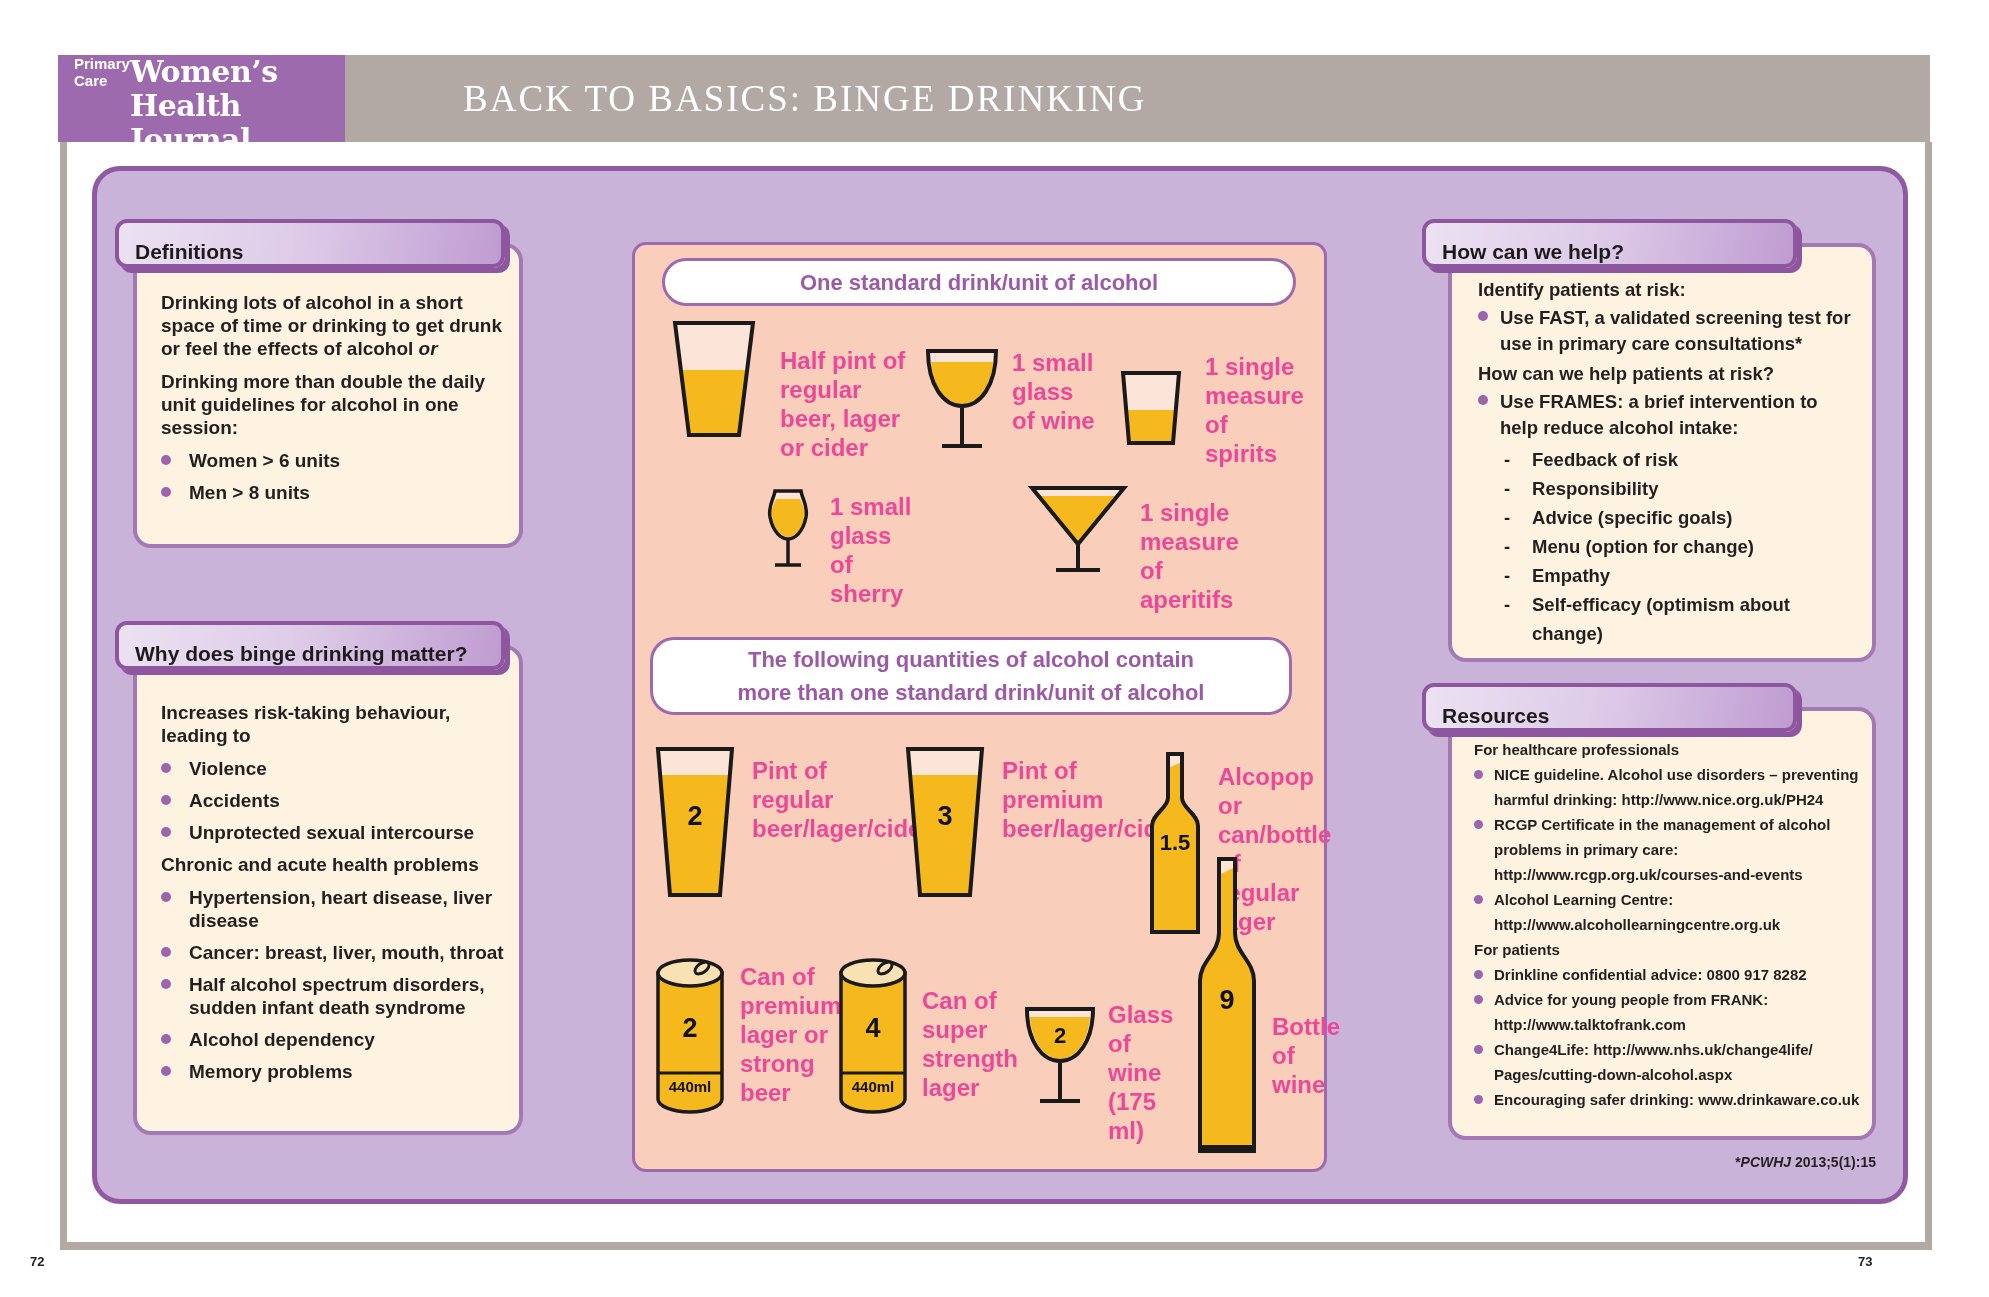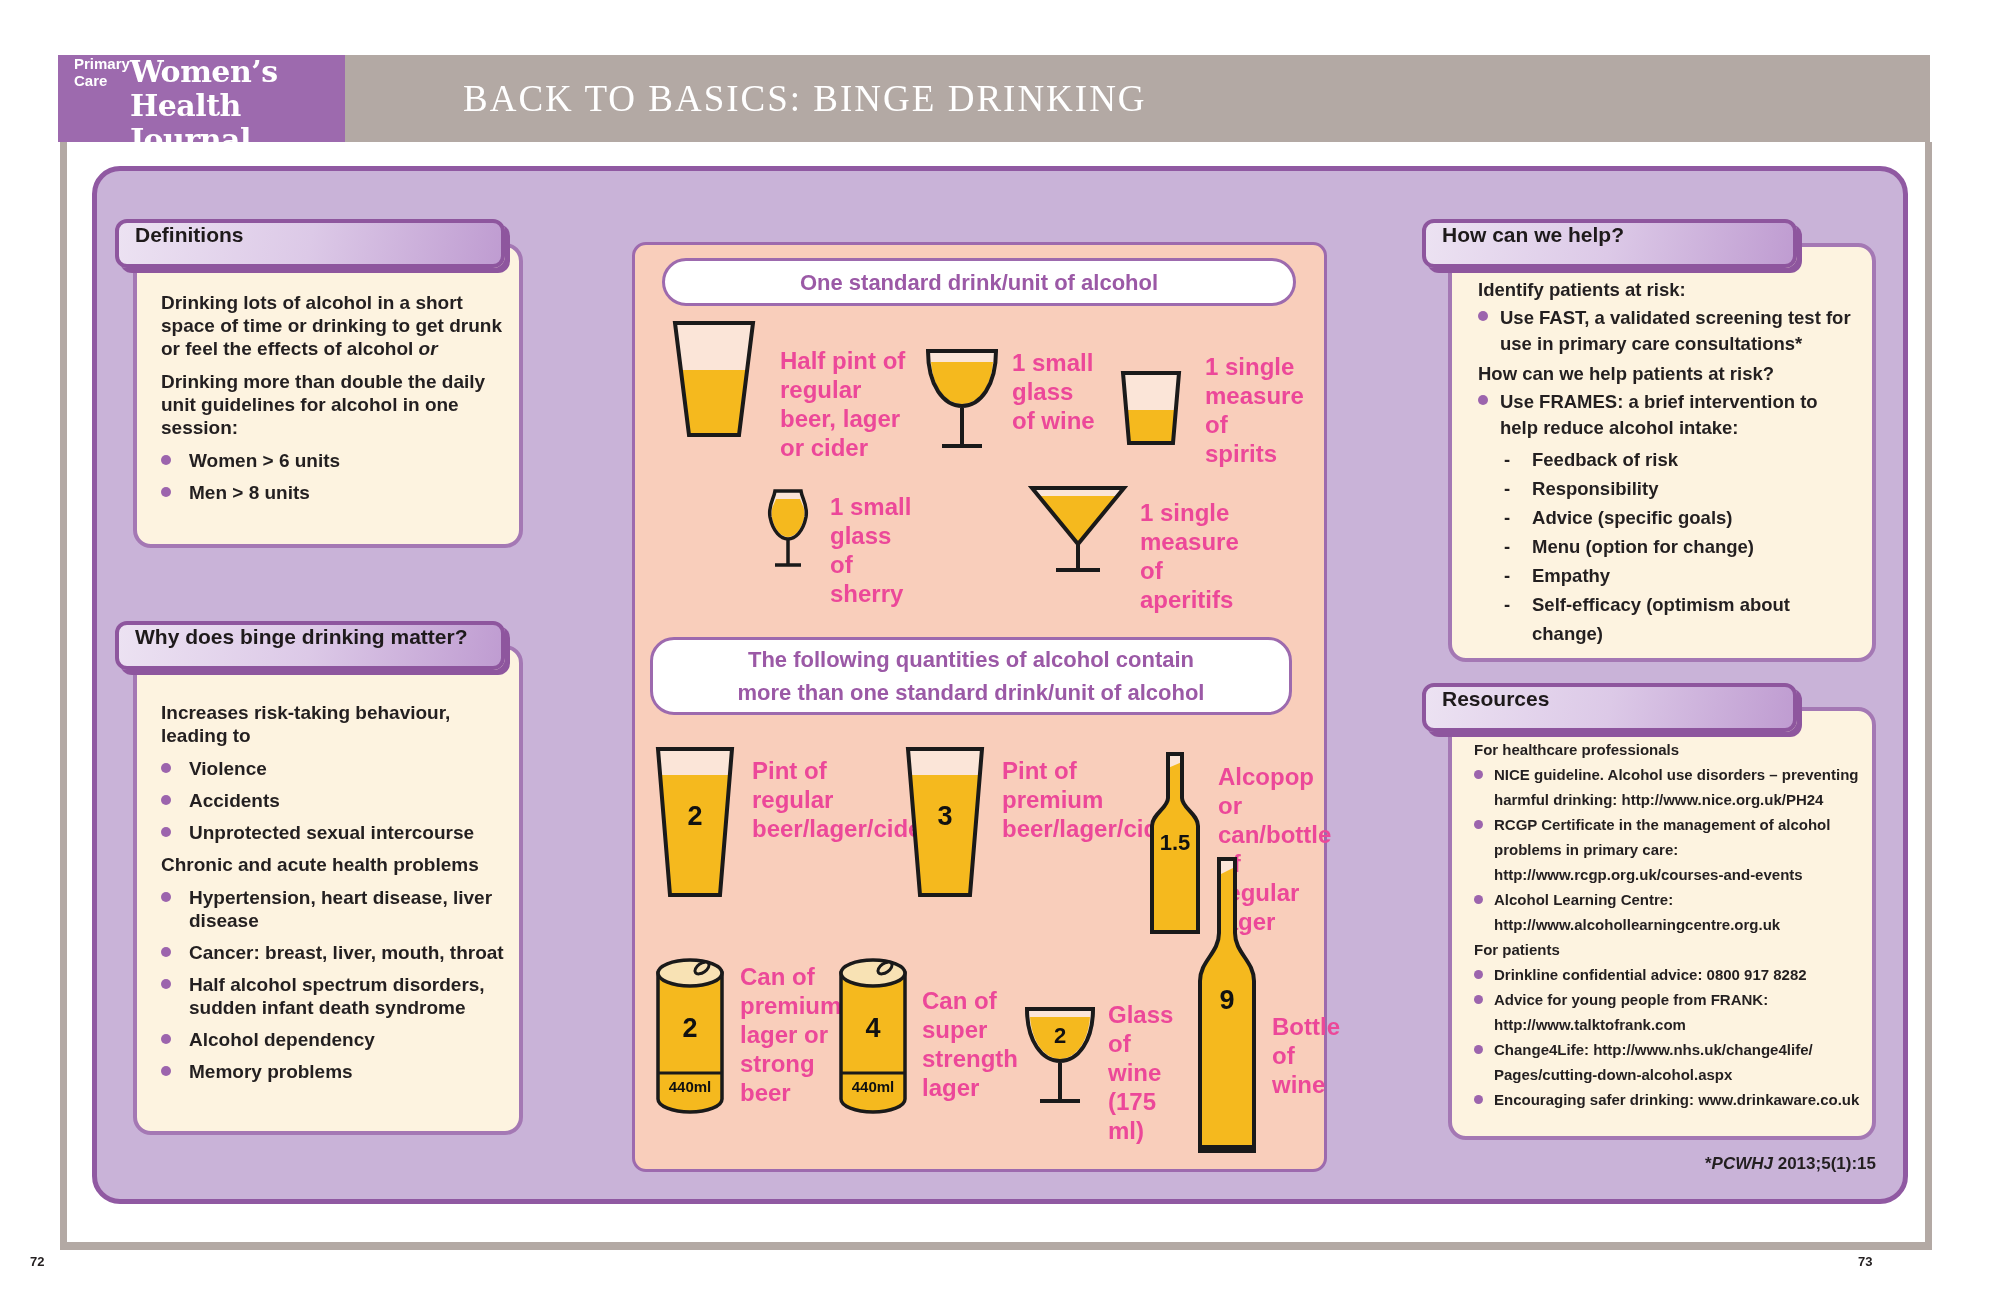--- a/index.html
+++ b/index.html
@@ -17,21 +17,21 @@
 
   .rule{background:#b3a9a4;}
   .pagenum{font-size:13px;font-weight:bold;color:#231f20;}
 
   
   .container{background:#c9b3d8;border:5px solid #9059a2;border-radius:28px;box-sizing:border-box;}
 
   
   .tab{background:linear-gradient(100deg,#ece2f2 0%,#dcc9e7 50%,#bf9cd1 100%);
        border:4px solid #8e569e;border-radius:12px;box-shadow:5px 5px 0 0 #8e569e;
-       box-sizing:border-box;display:flex;align-items:flex-start;padding-left:16px;z-index:3;}
+       box-sizing:border-box;display:flex;align-items:flex-end;padding-left:16px;z-index:3;}
   .tab-label{font-size:21px;font-weight:bold;color:#1e1a1b;}
 
   
   .panelbody{background:#fdf3e0;border:4px solid #a478b4;border-radius:18px;box-sizing:border-box;z-index:2;}
   .ptxt{font-size:19px;font-weight:bold;line-height:23px;margin:0 0 10px 0;}
   .brow{display:flex;gap:18px;margin:0 0 9px 0;font-size:19px;font-weight:bold;line-height:23px;}
   .dot{flex:0 0 10px;width:10px;height:10px;border-radius:50%;background:#9c64ad;margin-top:6px;}
 
   
   .peach{background:#f9cebb;border:3px solid #9d6aae;border-radius:14px;box-sizing:border-box;}
@@ -49,21 +49,21 @@
   .help-txt{font-size:18.5px;font-weight:bold;line-height:26px;}
   .help-lead{margin:0 0 2px 0;}
   .hrow{display:flex;gap:12px;margin:0 0 4px 0;}
   .frow{display:flex;gap:0;margin:0;line-height:29px;}
   .frow .dash{flex:0 0 28px;padding-left:4px;}
   .res-txt{font-size:15px;font-weight:bold;line-height:25px;overflow-wrap:anywhere;}
   .rrow{display:flex;gap:11px;margin:0;}
   .rrow .dot{margin-top:8px;width:9px;height:9px;flex-basis:9px;}
   .grouplbl{margin:0;}
 
-  .footnote{font-size:17px;font-weight:bold;text-align:right;color:#231f20;}
+  .footnote{font-size:14px;font-weight:bold;text-align:right;color:#231f20;}
   .footnote em{font-style:italic;}
 </style>
 </head>
 <body>
 
 <div id="stage">
 
   <div class="abs logo-box" style="left:58px;top:55px;width:287px;height:87px;">
     <div class="kicker">Primary Care</div>
     <div class="journal-title">Women’s Health Journal</div>

